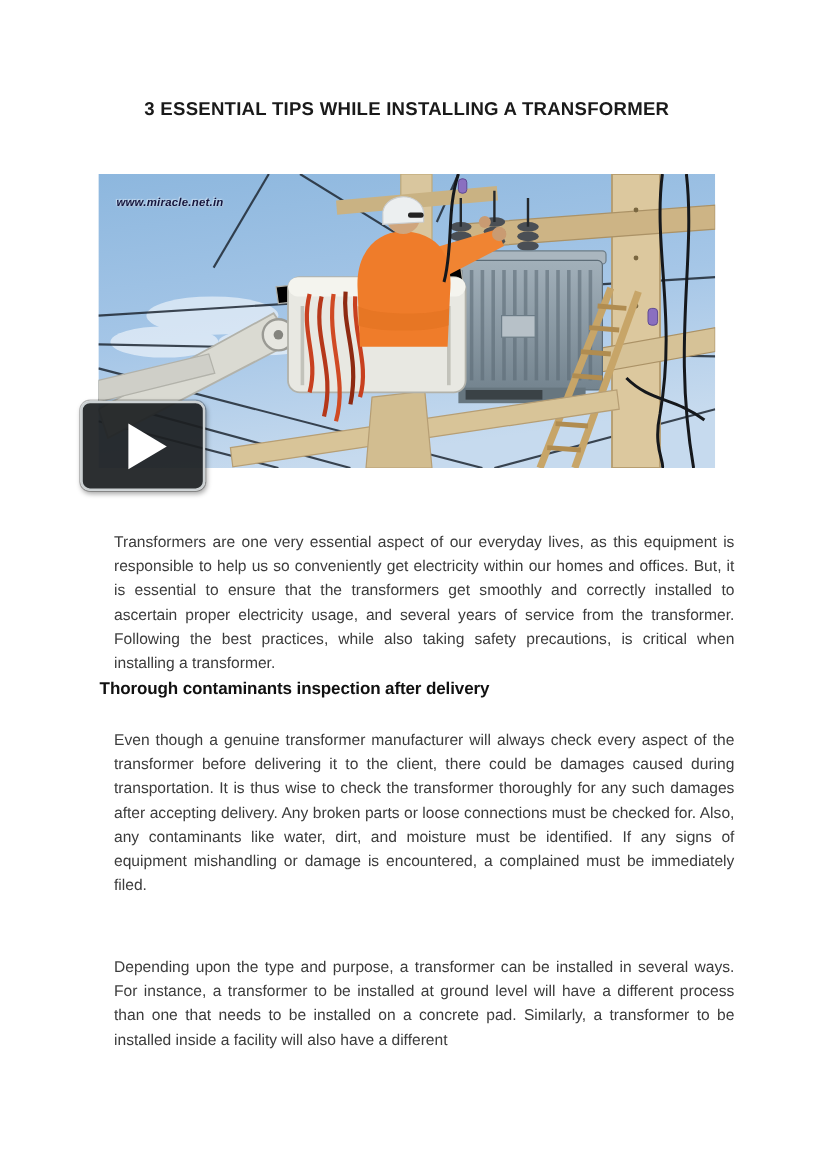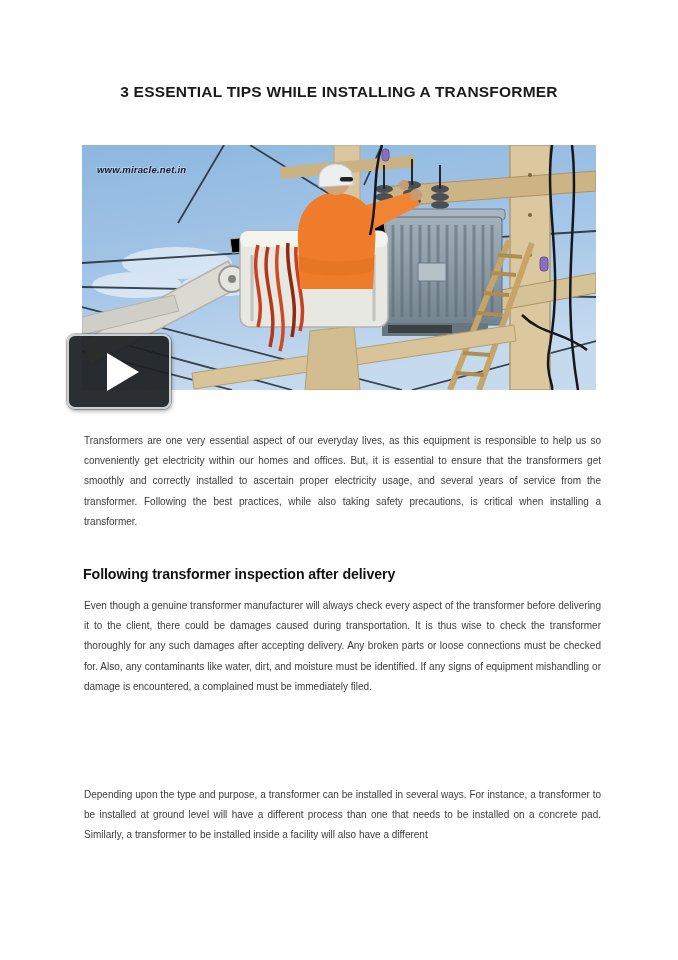--- a/index.html
+++ b/index.html
@@ -16,22 +16,22 @@
              color:#14143c;letter-spacing:.2px;
              text-shadow:0 0 2px #d4e4f4, 1px 1px 0 #9cb8d6, -1px -1px 0 #b9d2ea;}
 
   .play-btn{position:absolute;left:-15px;top:189px;width:104px;height:75px;
             background:rgba(28,31,33,0.93);border:2px solid #ccd1d3;border-radius:8px;
             box-shadow:0 0 0 1px rgba(0,0,0,.25), 1px 2px 4px rgba(0,0,0,.35);
             padding:0;cursor:pointer;display:flex;align-items:center;justify-content:center;}
   .play-tri{width:0;height:0;border-top:19px solid transparent;border-bottom:19px solid transparent;
             border-left:32px solid #ffffff;margin-left:8px;}
 
-  .body-text{position:absolute;left:83px;width:517px;margin:1px;
-             font-size:10px;line-height:20.2px;color:#3c3c3c;
+  .body-text{position:absolute;left:83px;width:517px;margin:12px;
+             font-size:13px;line-height:20.2px;color:#3c3c3c;
              text-align:justify;text-justify:inter-word;}
   .subhead{position:absolute;left:83px;width:517px;margin:0;
            font-size:14.2px;font-weight:bold;color:#111111;letter-spacing:-.1px;}
   #p1{top:430px;}
   #h1{top:566px;}
   #p2{top:595px;}
   #h2{top:756px;}
   #p3{top:784px;}
 </style>
 </head>
@@ -192,17 +192,17 @@
     </svg>
 
     <div class="watermark">www.miracle.net.in</div>
 
     <button class="play-btn">
       <span class="play-tri"></span>
     </button>
   </div>
 
   <p class="body-text" id="p1">Transformers are one very essential aspect of our everyday lives, as this equipment is responsible to help us so conveniently get electricity within our homes and offices. But, it is essential to ensure that the transformers get smoothly and correctly installed to ascertain proper electricity usage, and several years of service from the transformer. Following the best practices, while also taking safety precautions, is critical when installing a transformer.</p>
-  <h2 class="subhead" id="h1">Following transformer inspection after delivery</h2>
+  <h2 class="subhead" id="h1">Thorough contaminants inspection after delivery</h2>
   <p class="body-text" id="p2">Even though a genuine transformer manufacturer will always check every aspect of the transformer before delivering it to the client, there could be damages caused during transportation. It is thus wise to check the transformer thoroughly for any such damages after accepting delivery. Any broken parts or loose connections must be checked for. Also, any contaminants like water, dirt, and moisture must be identified. If any signs of equipment mishandling or damage is encountered, a complained must be immediately filed.</p>
   <p class="body-text" id="p3">Depending upon the type and purpose, a transformer can be installed in several ways. For instance, a transformer to be installed at ground level will have a different process than one that needs to be installed on a concrete pad. Similarly, a transformer to be installed inside a facility will also have a different</p>
 
 </div>
 
 </body></html>

